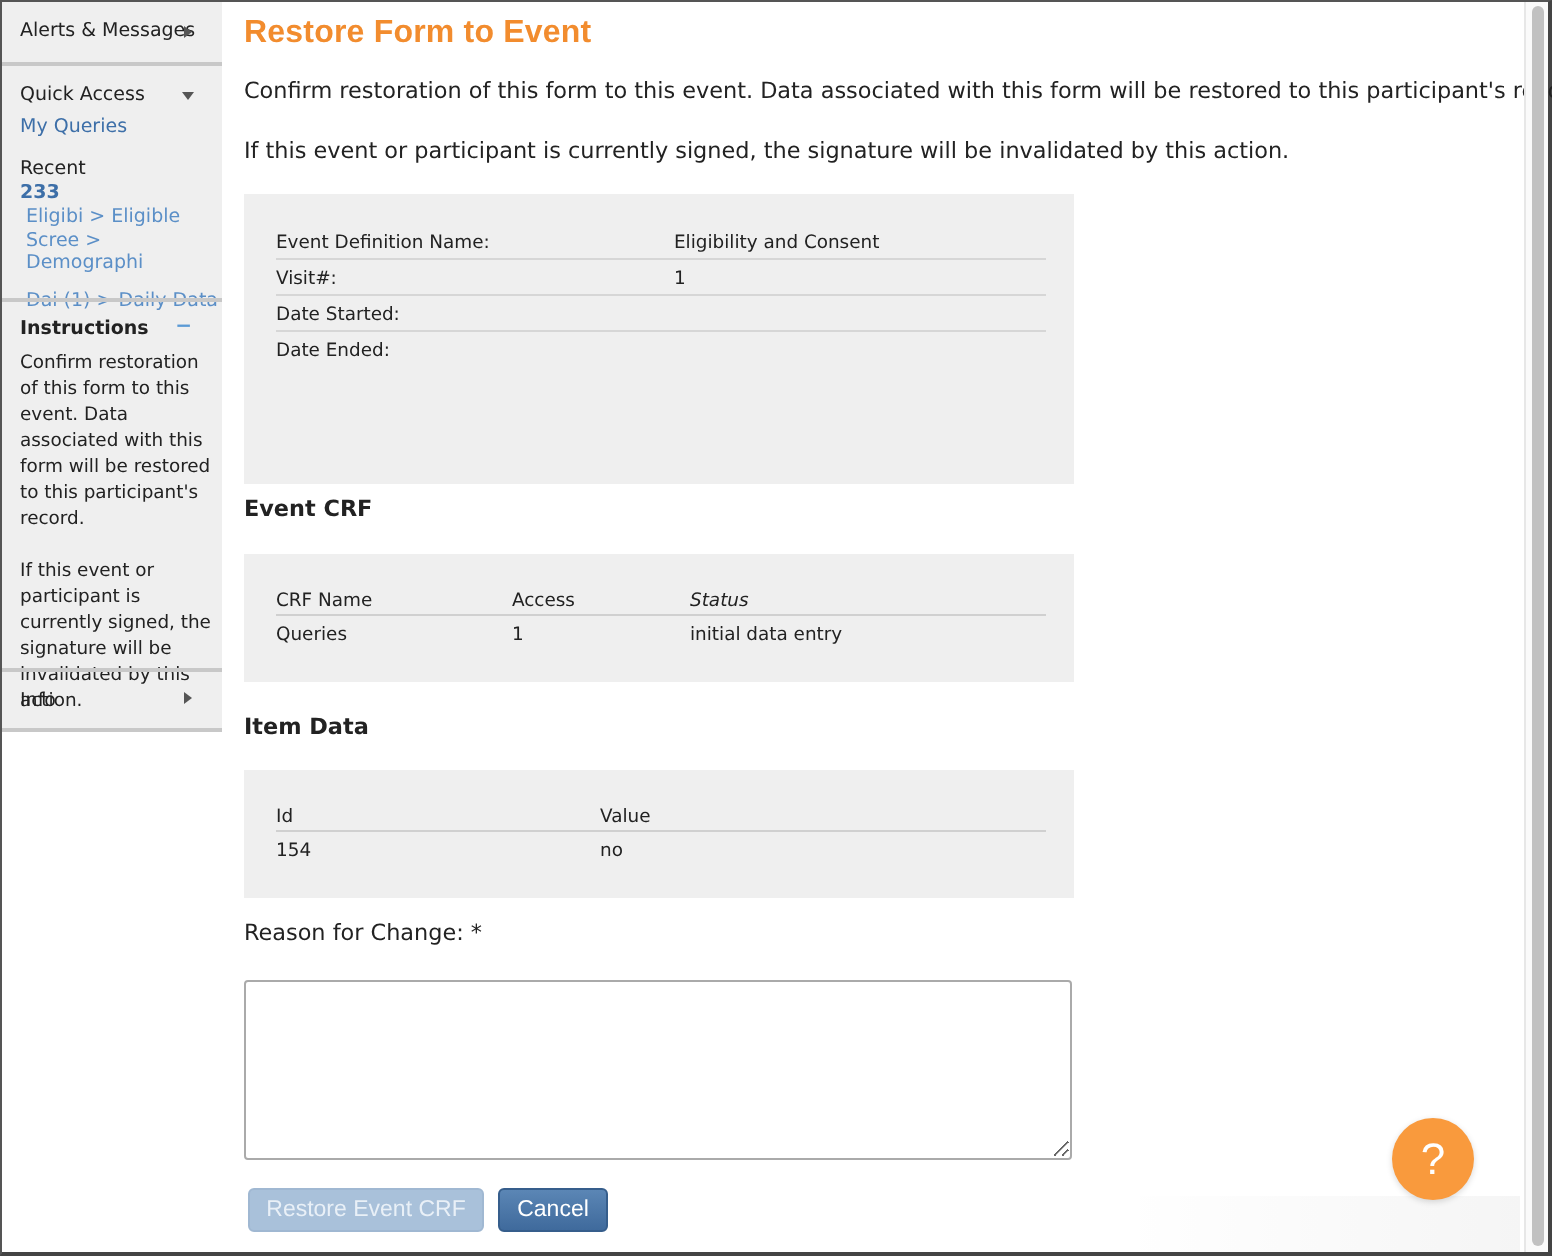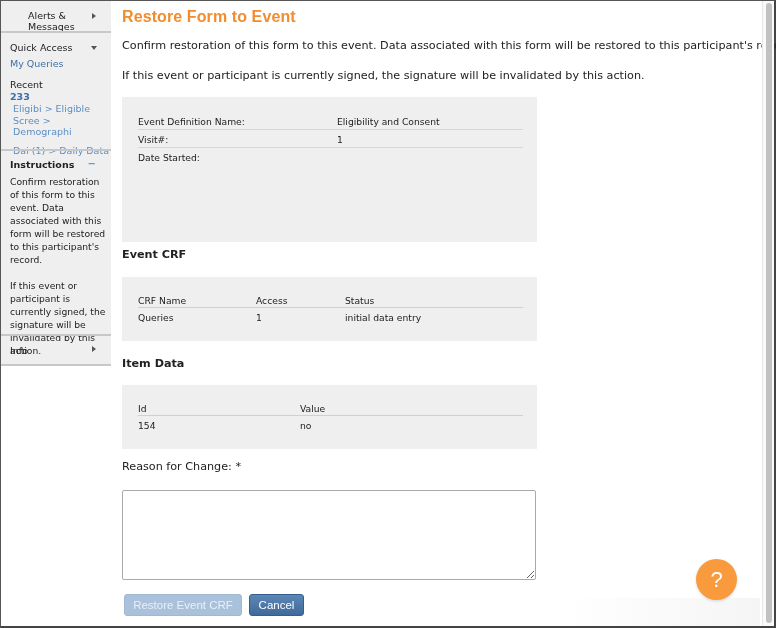--- a/index.html
+++ b/index.html
@@ -17,21 +17,21 @@
       border-bottom: 2px solid #444;
     }
     
     .sidebar {
       position: absolute; left: 1px; top: 1px; width: 110px; height: 365px;
       background: #efefef;
       font-size: 9.5px;
       color: #222;
     }
     .sb-sep { position: absolute; left: 0; width: 110px; height: 2px; background: #c8c8c8; }
-    .sb-alerts { position: absolute; top: 0; left: 0; width: 110px; height: 17px; padding: 9px 27px; }
+    .sb-alerts { position: absolute; top: 0; left: 0; width: 110px; height: 17px; padding: 9px 9px; }
     .sb-arrow-right {
       position: absolute; right: 15px; width: 0; height: 0;
       border-top: 3px solid transparent; border-bottom: 3px solid transparent;
       border-left: 4px solid #555;
     }
     .sb-arrow-down {
       position: absolute; right: 14px; width: 0; height: 0;
       border-left: 3px solid transparent; border-right: 3px solid transparent;
       border-top: 4px solid #555;
     }
@@ -159,30 +159,34 @@
         <span class="kv-value">Eligibility and Consent</span>
       </div>
       <div class="kv-row">
         <span class="kv-label">Visit#:</span>
         <span class="kv-value">1</span>
       </div>
       <div class="kv-row">
         <span class="kv-label">Date Started:</span>
         <span class="kv-value"></span>
       </div>
+      <div class="kv-row">
+        <span class="kv-label">Date Ended:</span>
+        <span class="kv-value"></span>
+      </div>
     </div>
   </div>
 
   <h2 class="section-title" style="top:248px;">Event CRF</h2>
   <div class="panel" style="top:277px; height:64px;">
     <div class="grid-table" style="top:16px;">
       <div class="grid-head">
         <span style="left:0;">CRF Name</span>
         <span style="left:118px;">Access</span>
-        <span style="left:207px;">Status</span>
+        <span style="left:207px;font-style:italic;">Status</span>
       </div>
       <div class="grid-row">
         <span style="left:0;">Queries</span>
         <span style="left:118px;">1</span>
         <span style="left:207px;">initial data entry</span>
       </div>
     </div>
   </div>
 
   <h2 class="section-title" style="top:357px;">Item Data</h2>

